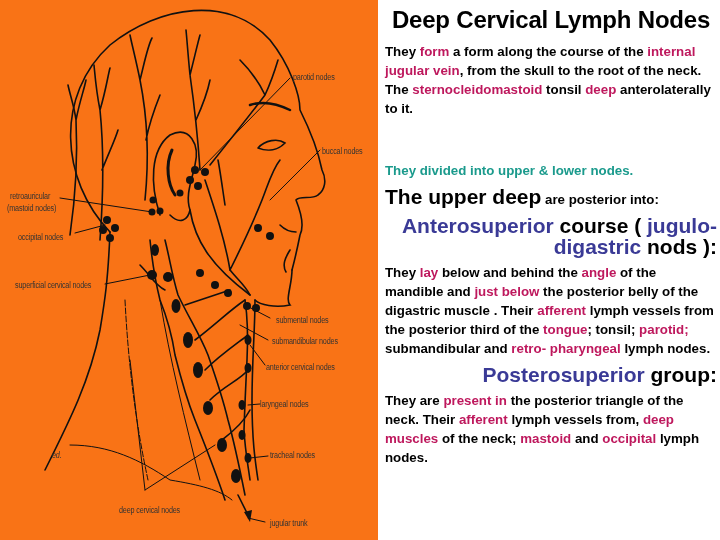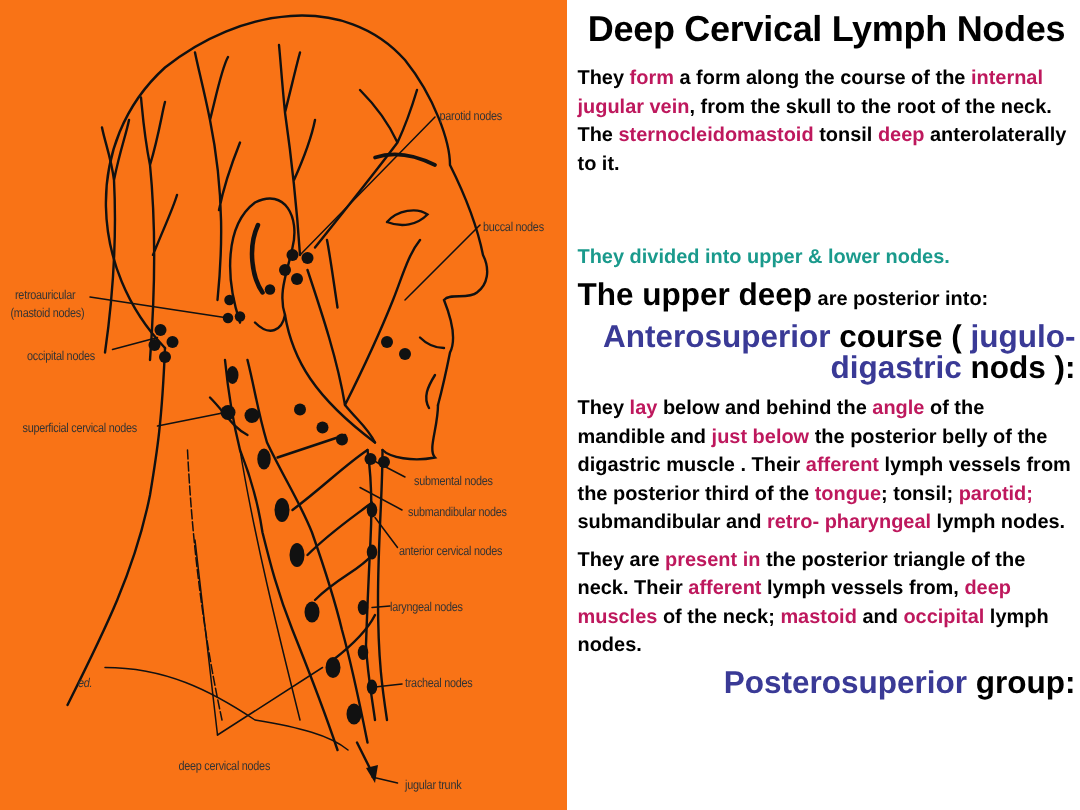--- a/index.html
+++ b/index.html
@@ -163,20 +163,20 @@
   </p>
 
   <p class="para big">
     <span class="navy">Anterosuperior</span><span> course ( </span><span class="navy">jugulo-digastric</span><span> nods ):</span>
   </p>
 
   <p class="para">
     <span>They </span><span class="pink">lay</span><span> below and behind the </span><span class="pink">angle</span><span> of the mandible and </span><span class="pink">just below</span><span> the posterior belly of the digastric muscle . Their </span><span class="pink">afferent</span><span> lymph vessels from the posterior third of the </span><span class="pink">tongue</span><span>; tonsil; </span><span class="pink">parotid;</span><span> submandibular and </span><span class="pink">retro- pharyngeal</span><span> lymph nodes.</span>
   </p>
 
+  <p class="para big">
+    <span class="navy">Posterosuperior</span><span> group:</span>
+  </p>
+
   <p class="para">
     <span>They are </span><span class="pink">present in</span><span> the posterior triangle of the neck. Their </span><span class="pink">afferent</span><span> lymph vessels from, </span><span class="pink">deep muscles</span><span> of the neck; </span><span class="pink">mastoid</span><span> and </span><span class="pink">occipital</span><span> lymph nodes.</span>
-  </p>
-
-  <p class="para big">
-    <span class="navy">Posterosuperior</span><span> group:</span>
   </p>
 </div>
 
 </body></html>

